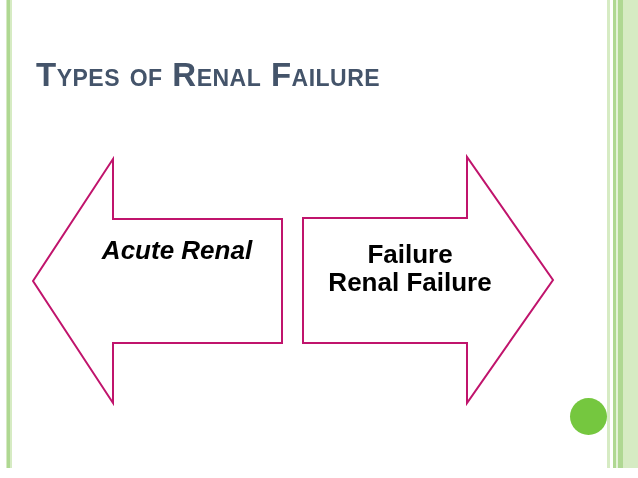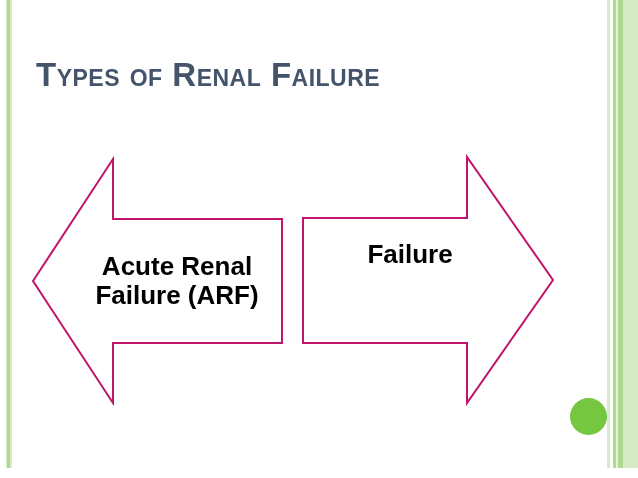--- a/index.html
+++ b/index.html
@@ -69,22 +69,23 @@
     position: absolute;
     text-align: center;
     font-weight: bold;
     color: var(--text-color, #000);
     font-size: 26px;
     line-height: 29px;
     white-space: nowrap;
   }
   .arrow-label.left-label {
     left: 77px;
-    top: 252px;
+    top: 236px;
     width: 200px;
+    font-style: italic;
   }
   .arrow-label.right-label {
     left: 310px;
     top: 240px;
     width: 200px;
     line-height: 28px;
   }
   .accent-circle {
     position: absolute;
     left: 570px;
@@ -105,22 +106,22 @@
 
   <h1 class="title">Types of Renal Failure</h1>
 
   <svg class="arrows-svg" viewBox="0 0 638 478">
     <polygon points="33,281 113,159 113,219 282,219 282,343 113,343 113,403"></polygon>
     <polygon points="303,218 467,218 467,157 553,280 467,403 467,343 303,343"></polygon>
   </svg>
 
   <div class="arrow-label left-label">
     <div>Acute Renal</div>
-    <div>Failure (ARF)</div>
   </div>
 
   <div class="arrow-label right-label">
     <div>Failure</div>
+    <div>Renal Failure</div>
   </div>
 
   <div class="accent-circle"></div>
 
 </div>
 
 </body></html>

